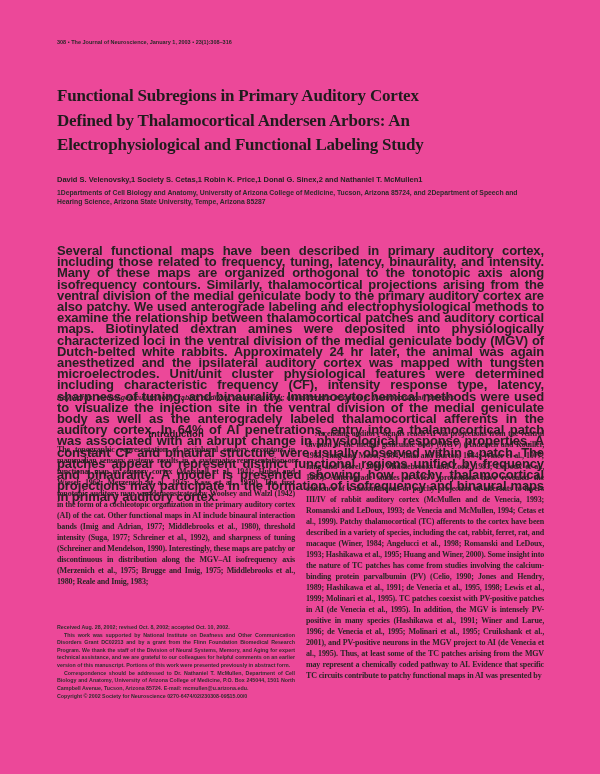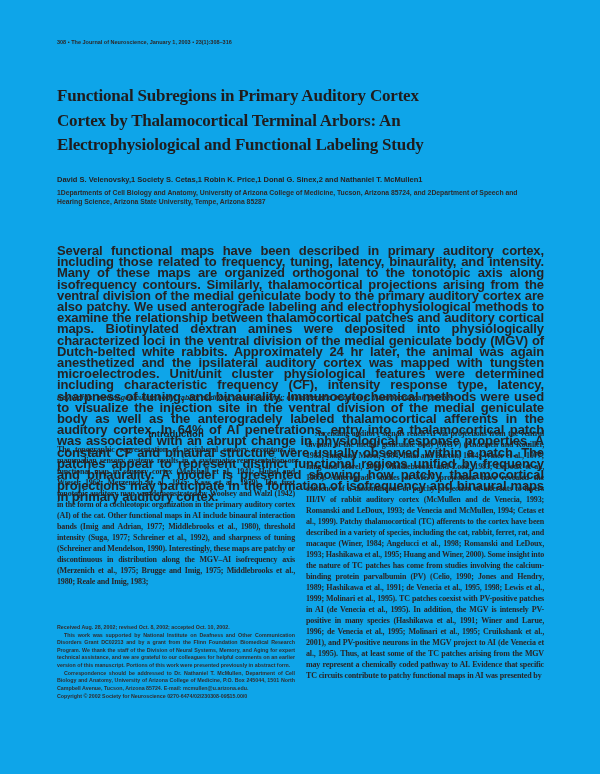--- a/index.html
+++ b/index.html
@@ -1,19 +1,19 @@
 <!DOCTYPE html>
 <html><head>
 <meta charset="utf-8">
 <style>
   html,body{margin:0;padding:0;background:#ffffff;}
   .page{
     position:relative;
     width:600px;height:774px;
-    background:#0ea5e9;
+    background:#ec4899;
     overflow:hidden;
     font-family:"Liberation Serif", serif;
     color:#262223;
   }
   .abs{position:absolute;}
   .running-head{
     left:57px;top:39px;width:487px;
     font-family:"Liberation Sans", sans-serif;
     font-size:5.5px;font-weight:bold;color:#2c2829;
     letter-spacing:0;
@@ -73,21 +73,21 @@
 </style>
 </head>
 <body>
 
 <div class="page">
 
   <div class="abs running-head">308 • The Journal of Neuroscience, January 1, 2003 • 23(1):308–316</div>
 
   <div class="abs title">
     <div>Functional Subregions in Primary Auditory Cortex</div>
-    <div>Cortex by Thalamocortical Terminal Arbors: An</div>
+    <div>Defined by Thalamocortical Andersen Arbors: An</div>
     <div>Electrophysiological and Functional Labeling Study</div>
   </div>
 
   <div class="abs authors">David S. Velenovsky,1 Society S. Cetas,1 Robin K. Price,1 Donal G. Sinex,2 and Nathaniel T. McMullen1</div>
 
   <div class="abs affiliations">1Departments of Cell Biology and Anatomy, University of Arizona College of Medicine, Tucson, Arizona 85724, and 2Department of Speech and Hearing Science, Arizona State University, Tempe, Arizona 85287</div>
 
   <div class="abs abstract">Several functional maps have been described in primary auditory cortex, including those related to frequency, tuning, latency, binaurality, and intensity. Many of these maps are organized orthogonal to the tonotopic axis along isofrequency contours. Similarly, thalamocortical projections arising from the ventral division of the medial geniculate body to the primary auditory cortex are also patchy. We used anterograde labeling and electrophysiological methods to examine the relationship between thalamocortical patches and auditory cortical maps. Biotinylated dextran amines were deposited into physiologically characterized loci in the ventral division of the medial geniculate body (MGV) of Dutch-belted white rabbits. Approximately 24 hr later, the animal was again anesthetized and the ipsilateral auditory cortex was mapped with tungsten microelectrodes. Unit/unit cluster physiological features were determined including characteristic frequency (CF), intensity response type, latency, sharpness of tuning, and binaurality. Immunocytochemical methods were used to visualize the injection site in the ventral division of the medial geniculate body as well as the anterogradely labeled thalamocortical afferents in the auditory cortex. In 64% of AI penetrations, entry into a thalamocortical patch was associated with an abrupt change in physiological response properties. A constant CF and binaural structure were usually observed within a patch. The patches appear to represent distinct functional regions unified by frequency and binaurality. A model is presented showing how patchy thalamocortical projections may participate in the formation of isofrequency and binaural maps in primary auditory cortex.</div>
 
   <div class="abs keywords">Key words: medial geniculate body; rabbit; auditory; neuroanatomy; characteristic frequency; thalamocortical; patches</div>

